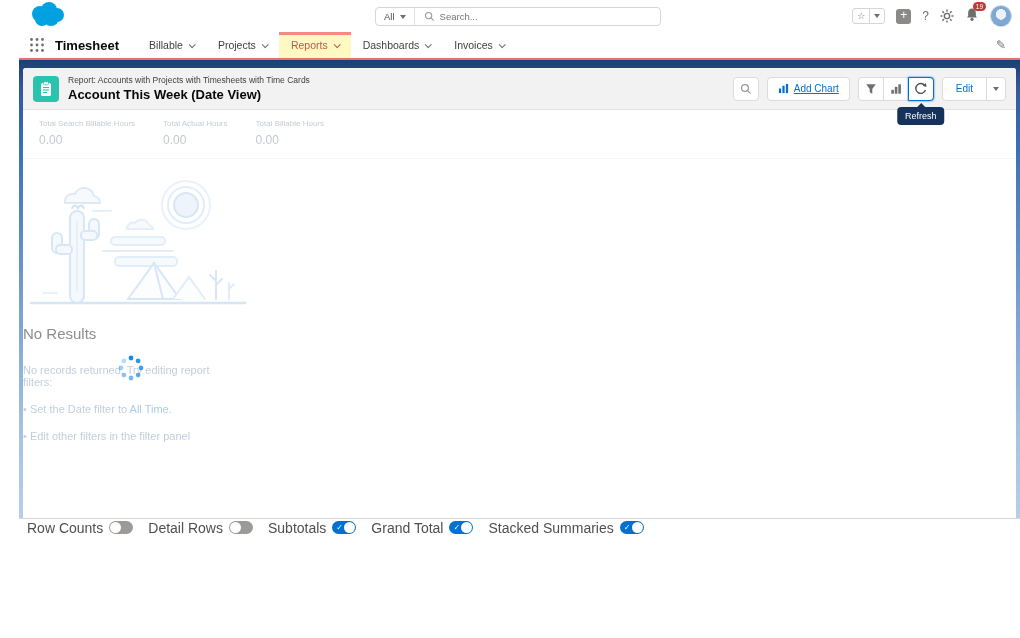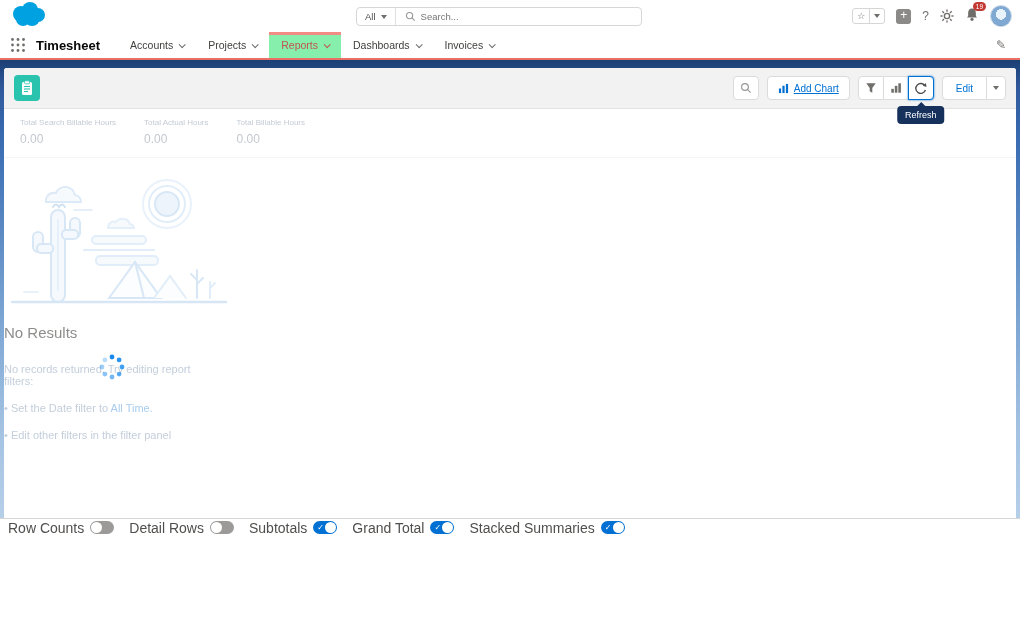--- a/index.html
+++ b/index.html
@@ -1,18 +1,18 @@
 <!DOCTYPE html>
 <html><head>
 <meta charset="utf-8">
 <style>
   * { margin:0; padding:0; box-sizing:border-box; }
   html,body { width:1020px; height:638px; overflow:hidden; background:#fff;
     font-family:"Liberation Sans", sans-serif; }
-  .screen { position:relative; width:1020px; height:536px; display:flex; flex-direction:column; }
+  .screen { position:relative; width:1020px; height:536px; display:flex; flex-direction:column;padding-left:19px; }
 
   
   .ghead { height:32px; background:#fff; display:flex; align-items:center; position:relative; z-index:4; }
   .logo { position:absolute; left:8px; top:1px; width:42px; height:30px; }
   .gsearch { position:absolute; left:356px; top:7px; width:286px; height:19px; border:1px solid #d8d6d4;
     border-radius:4px; background:#fff; display:flex; align-items:center; }
   .gsearch .scope { display:flex; align-items:center; gap:5px; padding:0 8px; height:100%;
     border-right:1px solid #e2e0de; font-size:9.5px; color:#514f4d; cursor:pointer; }
   .chev { width:5px; height:5px; border-right:1px solid #706e6b; border-bottom:1px solid #706e6b;
     transform:rotate(45deg) translateY(-1px); display:inline-block; }
@@ -35,21 +35,21 @@
     background:radial-gradient(circle at 50% 42%, #e8f2fb 0 34%, #7fa9d3 35% 72%, #5a87b8 73% 100%); }
 
   
   .navbar { height:28px; background:#fff; border-bottom:2px solid #ea7066; display:flex; align-items:stretch;
     position:relative; z-index:3; }
   .waffle { align-self:center; margin:0 10px 0 10px; }
   .appname { align-self:center; font-size:13px; font-weight:bold; color:#080707; margin-right:18px; }
   .tab { display:flex; align-items:center; gap:6px; padding:0 12px; font-size:10.5px; color:#3e3e3c;
     position:relative; cursor:pointer; }
   .tab .chev { border-color:#706e6b; }
-  .tab.active { background:#86efac; color:#c0564e;justify-content:center; }
+  .tab.active { background:#fef9c3; color:#c0564e;justify-content:center; }
   .tab.active .chev { border-color:#c0564e; }
   .tab.active::before { content:""; position:absolute; left:0; top:0; width:100%; height:3px; background:#f28b84; }
   .navpencil { margin-left:auto; align-self:center; margin-right:14px; font-size:12px; color:#706e6b; }
 
   
   .page { flex:1; position:relative;
     background:linear-gradient(180deg,#1b3f74 0%,#30599c 6%,#3a6db3 18%,#79a3d2 55%,#a3c2e2 80%,#b6cfe9 100%); }
   .card { position:absolute; left:4px; right:4px; top:8px; bottom:0; background:#fff; border-radius:3px 3px 0 0;
     display:flex; flex-direction:column; overflow:visible; }
 
@@ -175,21 +175,21 @@
         <circle cx="2.5" cy="8" r="1.4"></circle>
           <circle cx="8" cy="8" r="1.4"></circle>
           <circle cx="13.5" cy="8" r="1.4"></circle>
         <circle cx="2.5" cy="13.5" r="1.4"></circle>
           <circle cx="8" cy="13.5" r="1.4"></circle>
           <circle cx="13.5" cy="13.5" r="1.4"></circle>
       </g>
     </svg>
     <div class="appname">Timesheet</div>
     <div class="tab">
-      <span>Accounts</span>
+      <span>Billable</span>
       <span class="chev"></span>
     </div>
     <div class="tab">
       <span>Projects</span>
       <span class="chev"></span>
     </div>
     <div class="tab active">
       <span>Reports</span>
       <span class="chev"></span>
     </div>
@@ -211,20 +211,22 @@
         <div class="docicon">
           <svg width="16" height="16" viewBox="0 0 16 16">
             <rect x="3" y="2" width="10" height="13" rx="1.5" fill="#fff"></rect>
             <rect x="5.5" y="0.8" width="5" height="3" rx="1" fill="#fff" stroke="#29c3ae" stroke-width="0.8"></rect>
             <line x1="5" y1="6.5" x2="11" y2="6.5" stroke="#29c3ae" stroke-width="1.1"></line>
             <line x1="5" y1="9" x2="11" y2="9" stroke="#29c3ae" stroke-width="1.1"></line>
             <line x1="5" y1="11.5" x2="9" y2="11.5" stroke="#29c3ae" stroke-width="1.1"></line>
           </svg>
         </div>
         <div class="ctitles">
+          <div class="ctype">Report: Accounts with Projects with Timesheets with Time Cards</div>
+          <div class="cname">Account This Week (Date View)</div>
         </div>
         <div class="actions">
           <div class="abtn icononly">
             <svg width="12" height="12" viewBox="0 0 12 12">
               <circle cx="5" cy="5" r="3.4" fill="none" stroke="#9c9a98" stroke-width="1.2"></circle>
               <line x1="7.6" y1="7.6" x2="10.6" y2="10.6" stroke="#9c9a98" stroke-width="1.2"></line>
             </svg>
           </div>
           <div class="abtn addchart">
             <svg width="11" height="11" viewBox="0 0 12 12">

